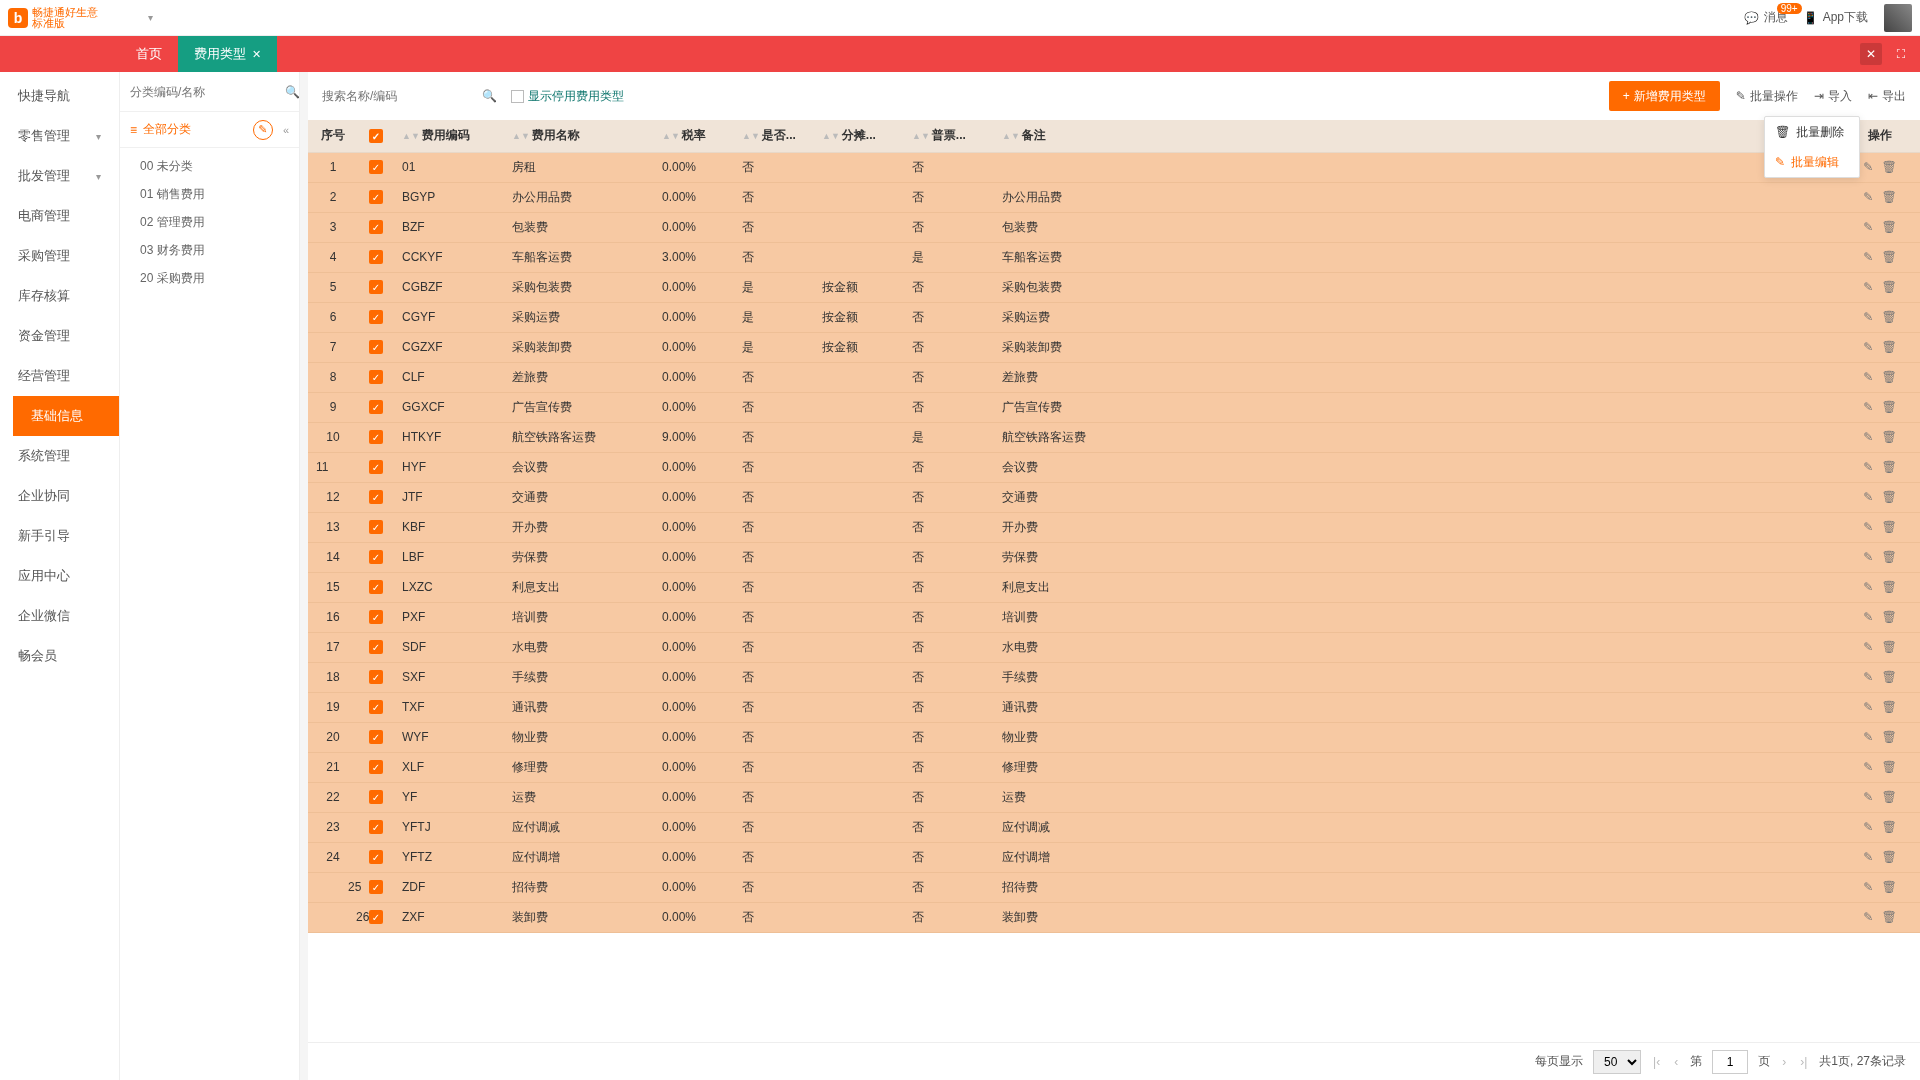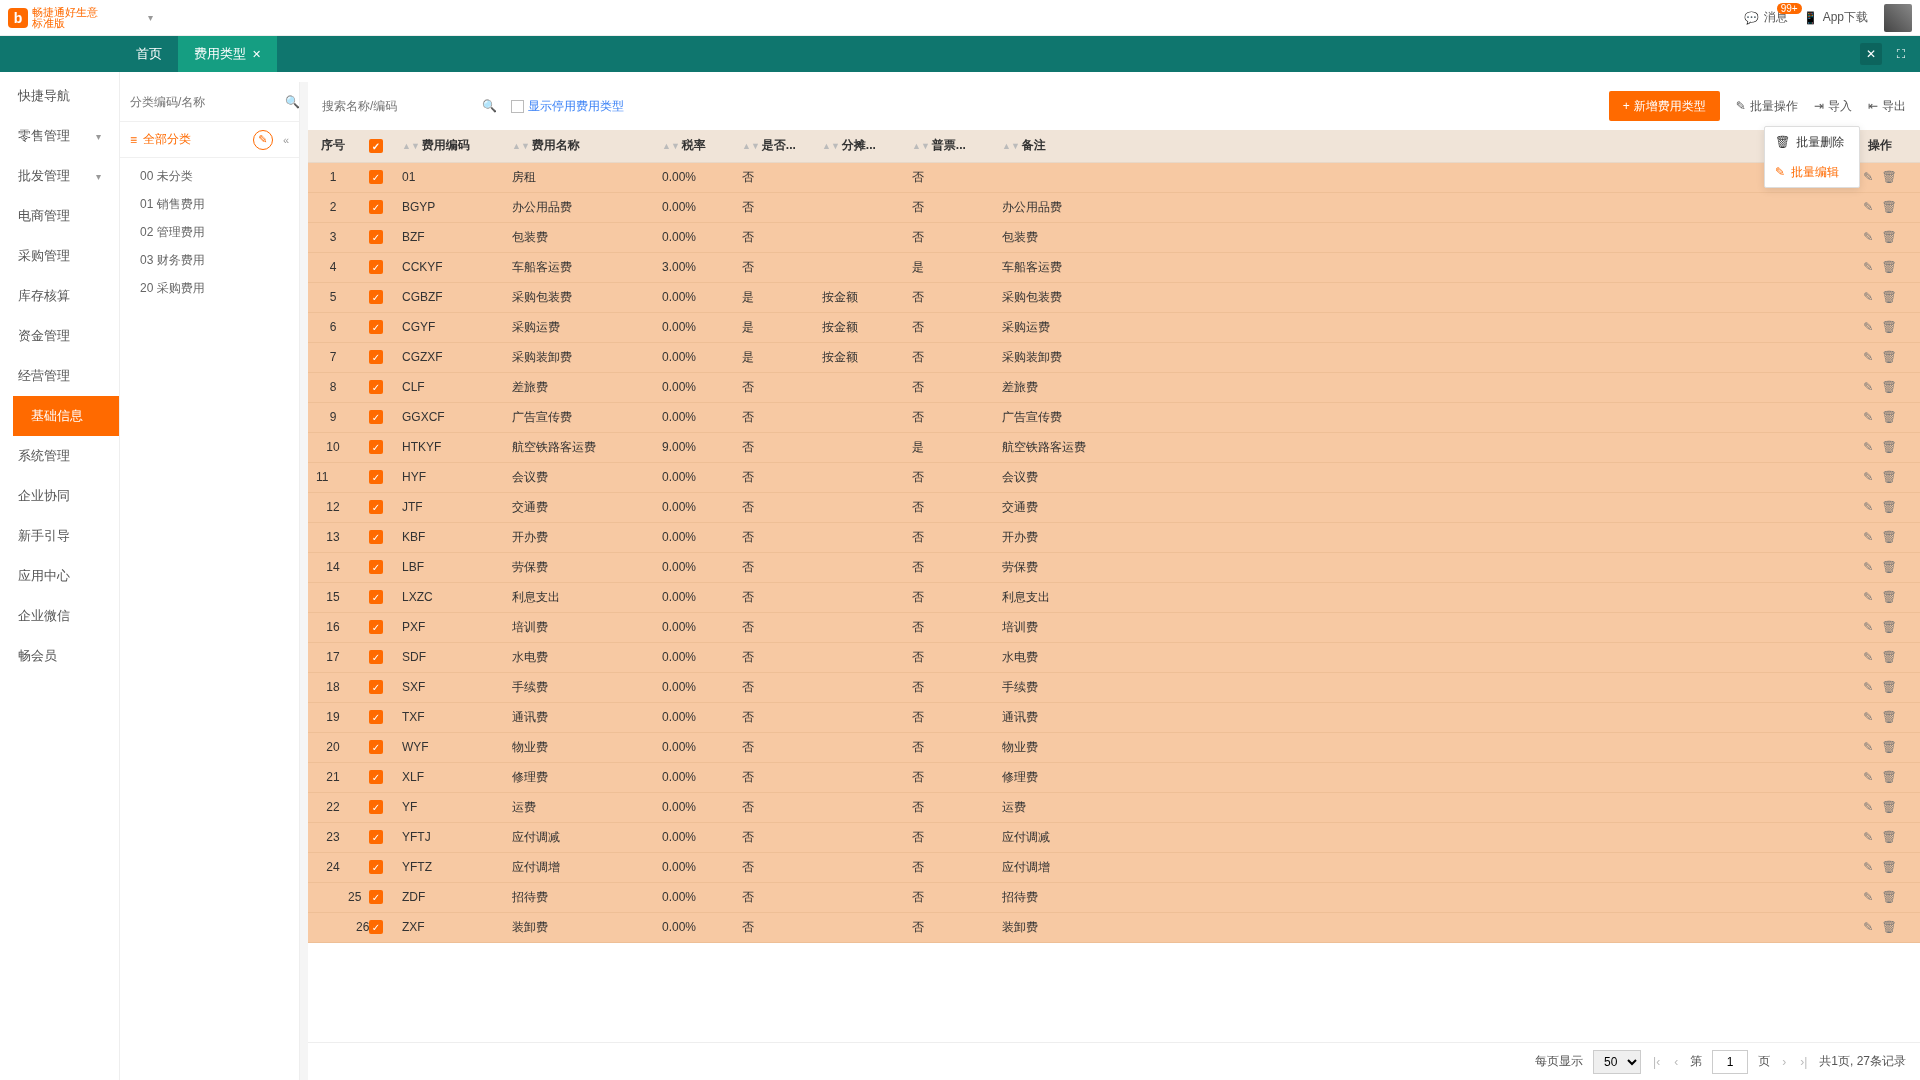--- a/index.html
+++ b/index.html
@@ -9,32 +9,32 @@
 .logo-icon { width: 20px; height: 20px; background: #ff6a00; border-radius: 4px; color: #fff; display: flex; align-items: center; justify-content: center; font-weight: bold; font-size: 14px; }
 .logo-text { color: #ff6a00; font-size: 11px; line-height: 1; }
 .dropdown-org { margin-left: 20px; color: #999; display: flex; align-items: center; gap: 4px; }
 .top-spacer { flex: 1; }
 .top-right { display: flex; align-items: center; gap: 16px; }
 .top-item { display: flex; align-items: center; gap: 4px; color: #555; font-size: 12px; cursor: pointer; position: relative; }
 .badge { position: absolute; top: -6px; right: -14px; background: #ff6a00; color: #fff; border-radius: 8px; font-size: 10px; padding: 0 4px; }
 .avatar { width: 28px; height: 28px; background: linear-gradient(45deg,#444,#888); border-radius: 2px; }
 .body { display: flex; height: calc(100% - 36px); }
 .sidemenu { width: 120px; background: #fff; border-right: 1px solid #eee; padding-top: 0; }
-.tabbar { height: 36px; background: #0f766e; display: flex; align-items: center; padding-left: 120px; margin-left: -120px; position: relative; }
+.tabbar { height: 36px; background: #ef4444; display: flex; align-items: center; padding-left: 120px; margin-left: -120px; position: relative; }
 .tabbar-inner { display: flex; align-items: center; height: 100%; }
 .tab { height: 36px; display: flex; align-items: center; padding: 0 16px; color: #fff; font-size: 13px; cursor: pointer; gap: 6px; }
 .tab.active { background: #159e82; }
 .tab-close { font-size: 11px; }
 .tab-right { margin-left: auto; display: flex; align-items: center; gap: 8px; padding-right: 8px; }
 .tab-right .icon { color: #fff; width: 22px; height: 22px; display: flex; align-items: center; justify-content: center; cursor: pointer; }
 .tab-right .icon.close { background: rgba(0,0,0,0.15); border-radius: 2px; }
 .menu-item { height: 40px; display: flex; align-items: center; padding: 0 18px; color: #555; font-size: 13px; cursor: pointer; justify-content: space-between; }
 .menu-item.active { background: #ff6a00; color: #fff; margin-left: 13px; }
 .main { flex: 1; display: flex; flex-direction: column; position: relative; }
-.content { flex: 1; display: flex; background: #f5f5f5; padding: 0; margin-top: 10px; }
+.content { flex: 1; display: flex; background: #f5f5f5; padding: 0; }
 .catpanel { width: 180px; background: #fff; display: flex; flex-direction: column; border-right: 1px solid #eee; }
 .cat-search { height: 40px; display: flex; align-items: center; padding: 0 10px; border-bottom: 1px solid #f0f0f0; }
 .cat-search input { border: none; outline: none; flex: 1; font-size: 12px; color: #999; }
 .search-icon { color: #ff6a00; }
 .cat-header { display: flex; align-items: center; height: 36px; padding: 0 10px; color: #ff6a00; gap: 6px; border-bottom: 1px solid #f0f0f0; }
 .cat-edit { margin-left: auto; width: 20px; height: 20px; border: 1px solid #ff6a00; border-radius: 50%; display: flex; align-items: center; justify-content: center; font-size: 11px; }
 .collapse-icon { color: #999; font-size: 11px; cursor: pointer; margin-left: 4px; }
 .cat-list { padding: 4px 0; }
 .cat-item { height: 28px; display: flex; align-items: center; padding: 0 20px; color: #666; font-size: 12px; cursor: pointer; }
 .tablewrap { flex: 1; background: #fff; display: flex; flex-direction: column; margin-left: 8px; position: relative; }
@@ -191,21 +191,21 @@
             <div class="cat-item">20 采购费用</div>
           </div>
       </div>
 
       <div class="tablewrap">
         <div class="toolbar">
           <div class="tool-search">
             <input placeholder="搜索名称/编码" style="">
             <span class="search-icon">🔍</span>
           </div>
-          <label style="display:flex;align-items:center;gap:4px;color:#3b82f6;">
+          <label style="display:flex;align-items:center;gap:4px;color:#0f766e;">
             <span class="chk"></span>
             <span>显示停用费用类型</span>
           </label>
           <div class="toolbar-right">
             <button class="btn-primary">
               <span>+</span>
               <span>新增费用类型</span>
             </button>
             <span class="btn-text">
               <span>✎</span>

